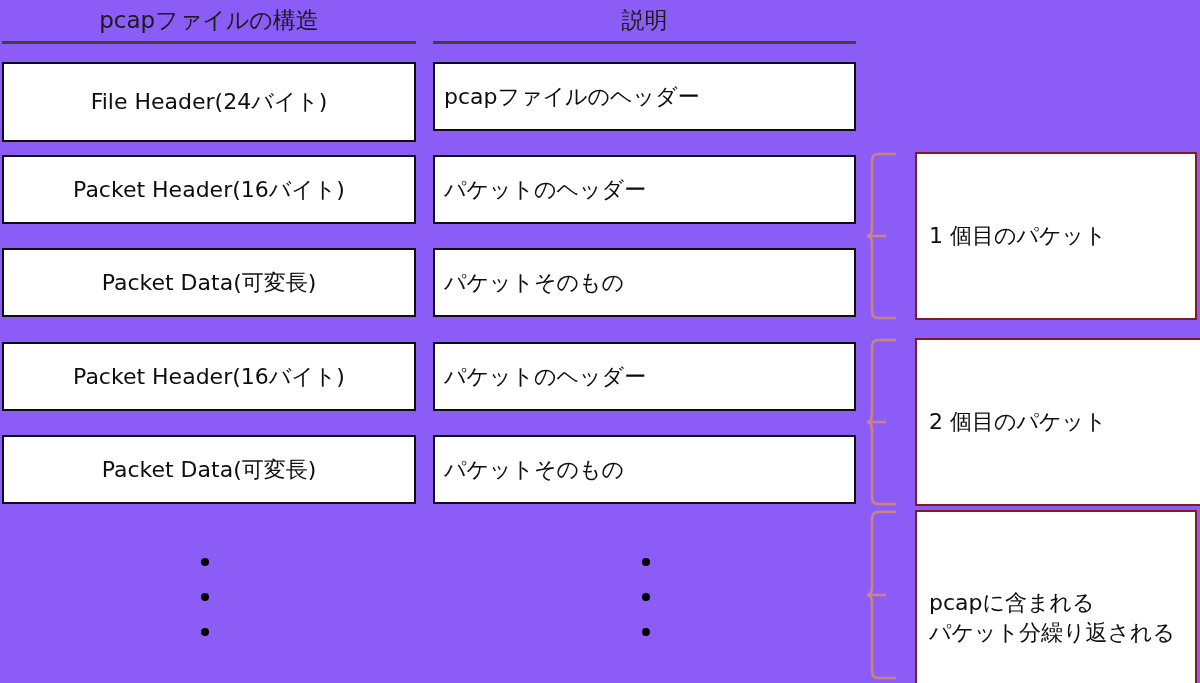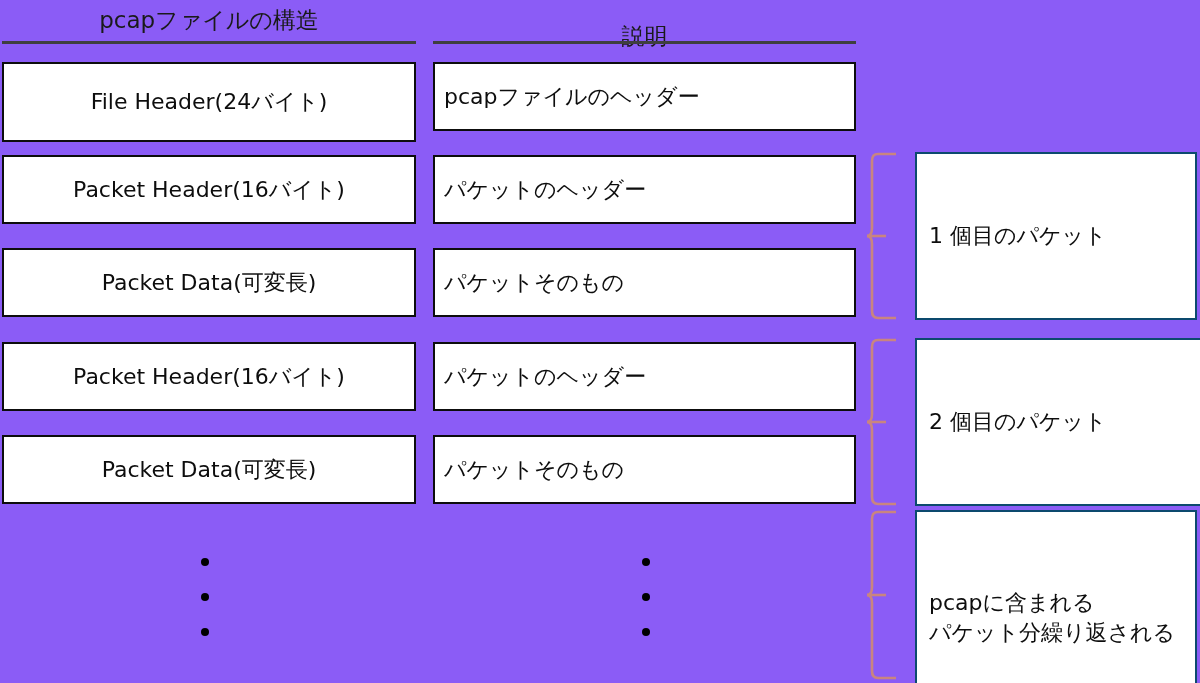--- a/index.html
+++ b/index.html
@@ -46,21 +46,21 @@
     line-height: 26px;
     color: #0d0d0d;
   }
   .cell.center { justify-content: center; }
   .cell.left   { justify-content: flex-start; padding-left: 9px; }
 
   
   .group-box {
     position: absolute;
     box-sizing: border-box;
-    border: 2px solid #0c4a6e;
+    border: 2px solid #7f1d1d;
     background: #ffffff;
     display: flex;
     align-items: center;
     padding-left: 12px;
     font-size: 22px;
     line-height: 30px;
     color: #0d0d0d;
   }
   .group-box .two-line { white-space: pre-line; }
 
@@ -84,21 +84,21 @@
   }
 </style>
 </head>
 <body>
 
 <div id="canvas">
 
   <div class="col-header" style="left:2px; top:6px; width:414px;">pcapファイルの構造</div>
   <div class="header-rule" style="left:2px; top:41px; width:414px;"></div>
 
-  <div class="col-header" style="left:433px; top:22px; width:423px;">説明</div>
+  <div class="col-header" style="left:433px; top:6px; width:423px;">説明</div>
   <div class="header-rule" style="left:433px; top:41px; width:423px;"></div>
 
   <div class="cell center" style="left:2px; top:62px; width:414px; height:80px;">File Header(24バイト)</div>
   <div class="cell left" style="left:433px; top:62px; width:423px; height:69px;text-align:center;">pcapファイルのヘッダー</div>
 
   <div class="cell center" style="left:2px; top:155px; width:414px; height:69px;">Packet Header(16バイト)</div>
   <div class="cell left" style="left:433px; top:155px; width:423px; height:69px;">パケットのヘッダー</div>
 
   <div class="cell center" style="left:2px; top:248px; width:414px; height:69px;">Packet Data(可変長)</div>
   <div class="cell left" style="left:433px; top:248px; width:423px; height:69px;">パケットそのもの</div>

